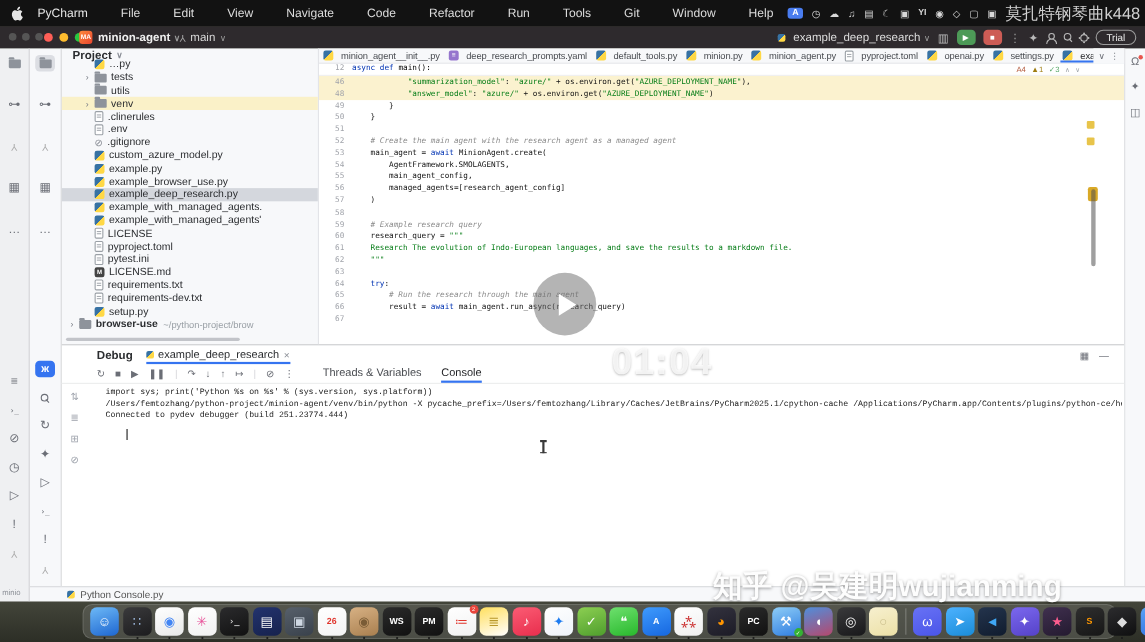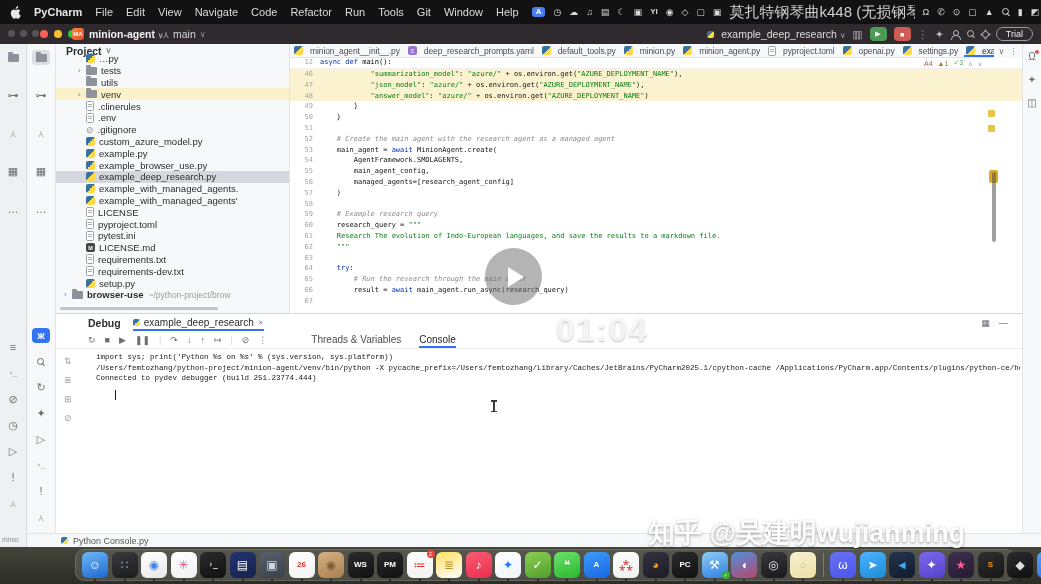--- a/index.html
+++ b/index.html
@@ -5,23 +5,23 @@
   * { margin:0; padding:0; box-sizing:border-box; }
   html,body { background:#222; }
   .screen { position:relative; width:1041px; height:584px; overflow:hidden;
     font-family:"Liberation Sans", sans-serif; background:#3c3e33; }
   .abs { position:absolute; }
 
   
   .menubar { position:absolute; top:0; left:0; width:1041px; height:24px;
     background:#121212; color:#e6e6e6; display:flex; align-items:center;
     padding:0 10px; font-size:11px; gap:13px; }
-  .mb-app { font-weight:bold; }
+  .mb-app { font-weight:normal; }
   .mb-items { display:flex; gap:13px; }
-  .mb-item { color:#dcdcdc; }
+  .mb-item { color:#dcdcdc;margin-left:17px; }
   .mb-right { margin-left:auto; display:flex; align-items:center; gap:8px; }
   .st-ic { color:#d8d8d8; font-size:9px; line-height:1; }
   .st-box { background:#4a7df0; color:#fff; border-radius:3px; padding:1px 4px; font-size:8px; font-weight:bold; }
   .st-txt { font-size:8px; font-weight:bold; }
   .mb-music { font-size:15px; color:#d0d0d0; max-width:185px; white-space:nowrap; overflow:hidden; }
   .mb-date { font-size:10px; color:#efefef; white-space:nowrap; }
   .apple-svg { width:11px; height:13px; display:block; }
 
   
   .titlebar { position:absolute; top:24px; left:0; width:1041px; height:20px;
@@ -124,21 +124,21 @@
   
   .debug-panel { position:absolute; top:313px; left:56px; width:966px; height:220px; background:#ffffff; border-top:1px solid #d5d6da; }
   .dbg-row1 { height:17px; display:flex; align-items:center; padding-left:32px; gap:12px; }
   .dbg-title { font-size:10.5px; font-weight:bold; color:#2b2d30; }
   .dbg-tab { display:flex; align-items:center; gap:4px; font-size:10px; color:#2b2d30; position:relative; height:100%; }
   .dbg-tab::after { content:""; position:absolute; left:0; right:0; bottom:0; height:2px; background:#3574f0; }
   .dbg-row1-right { margin-left:auto; margin-right:14px; display:flex; gap:9px; color:#6b6e76; font-size:9px; }
   .dbg-row2 { height:18px; display:flex; align-items:center; padding-left:32px; gap:10px; border-bottom:1px solid #eceded; }
   .dbg-toolbar { display:flex; gap:9px; align-items:center; color:#6b6e76; font-size:9px; }
   .dbg-toolbar .sep { color:#d5d6da; }
-  .dbg-tabs { display:flex; gap:18px; margin-left:34px; height:100%; align-items:center; }
+  .dbg-tabs { display:flex; gap:18px; margin-left:16px; height:100%; align-items:center; }
   .dbg-tab2 { font-size:10px; color:#4a4d52; position:relative; height:100%; display:flex; align-items:center; }
   .dbg-tab2.active { color:#1f2023; }
   .dbg-tab2.active::after { content:""; position:absolute; left:0; right:0; bottom:0; height:2px; background:#3574f0; }
   .dbg-rail { position:absolute; left:8px; top:42px; display:flex; flex-direction:column; gap:9px; color:#9da2ab; font-size:9px; align-items:center; }
   .console { position:absolute; left:40px; top:38px; right:2px; bottom:2px; overflow:hidden;
     font-family:Liberation Mono, monospace; font-size:7.5px; line-height:10.5px; color:#1a1a1a; white-space:pre; }
   .caret { position:absolute; left:59px; top:76px; width:1px; height:10px; background:#1a1a1a; }
 
   
   .statusbar { position:absolute; top:533px; left:27px; width:1014px; height:14px; background:#f7f8fa;
@@ -527,21 +527,20 @@
           </span>
           <span>example_deep_research.py</span>
         </span>
       </div>
     <div class="sticky">
       <span class="gut">12</span>
       <span id="sticky-code"><span class="c-kw">async</span> <span class="c-kw">def</span> main():</span>
     </div>
     <div id="code">
         <div class="codeline hl"><span class="gut">46</span><span class="c-txt">            <span class="c-str">"summarization_model"</span>: <span class="c-str">"azure/"</span> + os.environ.get(<span class="c-str">"AZURE_DEPLOYMENT_NAME"</span>),</span></div>
-        <div class="codeline hl"><span class="gut">47</span><span class="c-txt">            <span class="c-str">"json_model"</span>: <span class="c-str">"azure/"</span> + os.environ.get(<span class="c-str">"AZURE_DEPLOYMENT_NAME"</span>),</span></div>
         <div class="codeline hl"><span class="gut">48</span><span class="c-txt">            <span class="c-str">"answer_model"</span>: <span class="c-str">"azure/"</span> + os.environ.get(<span class="c-str">"AZURE_DEPLOYMENT_NAME"</span>)</span></div>
         <div class="codeline"><span class="gut">49</span><span class="c-txt">        }</span></div>
         <div class="codeline"><span class="gut">50</span><span class="c-txt">    }</span></div>
         <div class="codeline"><span class="gut">51</span><span class="c-txt"></span></div>
         <div class="codeline"><span class="gut">52</span><span class="c-txt"><span class="c-com">    # Create the main agent with the research agent as a managed agent</span></span></div>
         <div class="codeline"><span class="gut">53</span><span class="c-txt">    main_agent = <span class="c-kw">await</span> MinionAgent.create(</span></div>
         <div class="codeline"><span class="gut">54</span><span class="c-txt">        AgentFramework.SMOLAGENTS,</span></div>
         <div class="codeline"><span class="gut">55</span><span class="c-txt">        main_agent_config,</span></div>
         <div class="codeline"><span class="gut">56</span><span class="c-txt">        managed_agents=[research_agent_config]</span></div>
         <div class="codeline"><span class="gut">57</span><span class="c-txt">    )</span></div>

